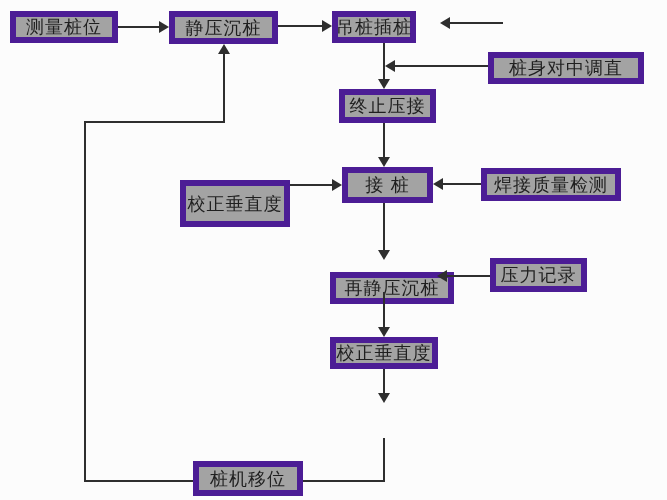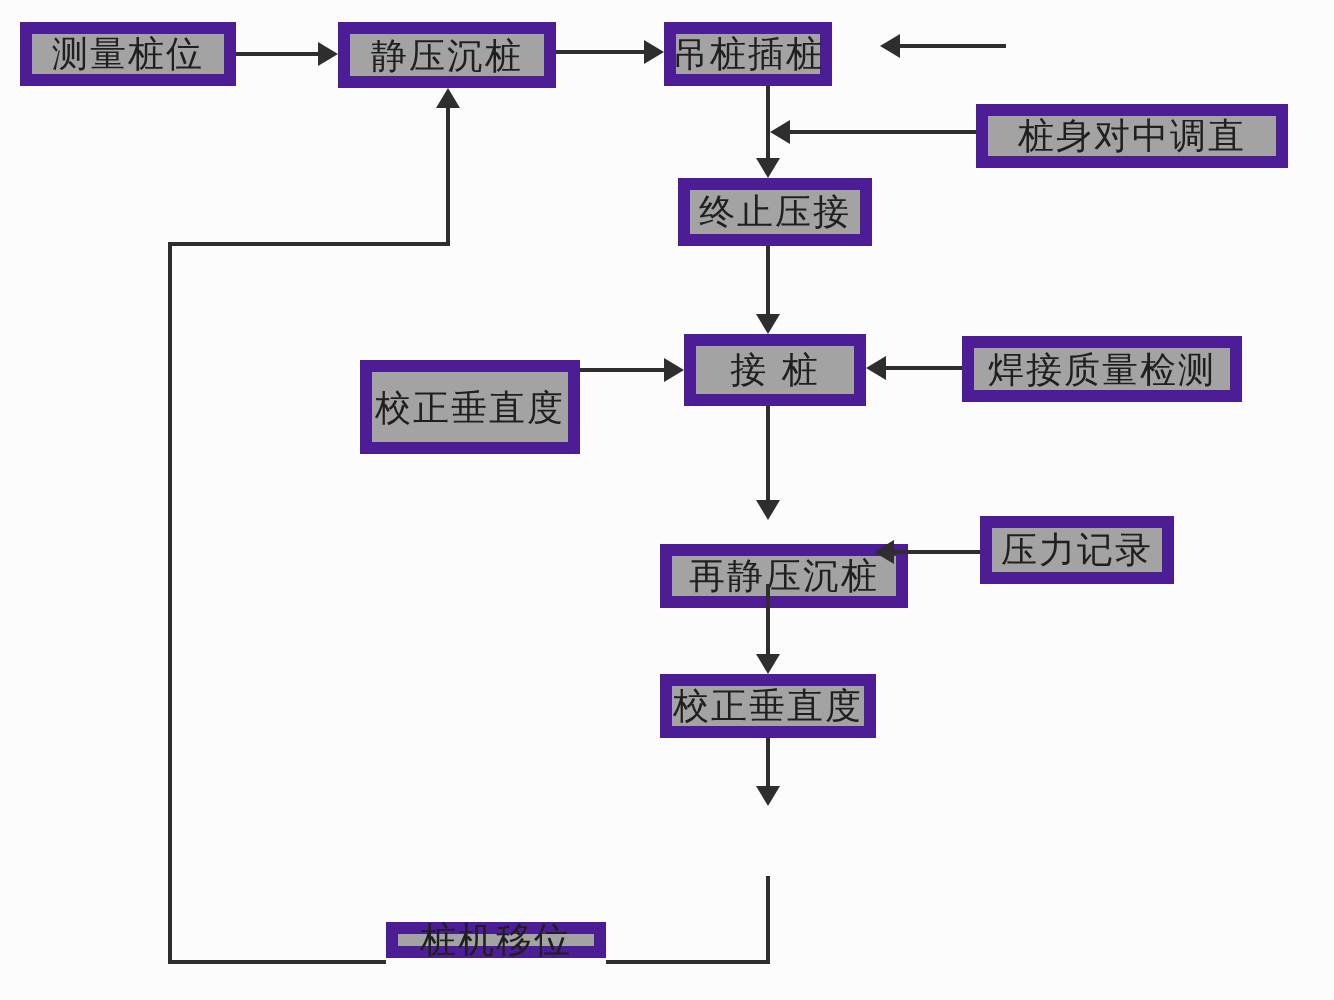--- a/index.html
+++ b/index.html
@@ -39,21 +39,21 @@
   <div class="node" style="left:169px;top:11px;width:109px;height:33px">静压沉桩</div>
   <div class="node" style="left:332px;top:11px;width:84px;height:32px">吊桩插桩</div>
   <div class="node" style="left:488px;top:52px;width:156px;height:32px">桩身对中调直</div>
   <div class="node" style="left:339px;top:89px;width:97px;height:34px">终止压接</div>
   <div class="node" style="left:180px;top:180px;width:110px;height:47px">校正垂直度</div>
   <div class="node" style="left:342px;top:167px;width:91px;height:36px">接 桩</div>
   <div class="node" style="left:481px;top:168px;width:140px;height:33px">焊接质量检测</div>
   <div class="node" style="left:330px;top:272px;width:124px;height:32px">再静压沉桩</div>
   <div class="node" style="left:490px;top:258px;width:97px;height:34px">压力记录</div>
   <div class="node" style="left:330px;top:337px;width:108px;height:32px">校正垂直度</div>
-  <div class="node" style="left:193px;top:461px;width:110px;height:18px">桩机移位</div>
+  <div class="node" style="left:193px;top:461px;width:110px;height:35px">桩机移位</div>
 
   <div class="hline" style="left:118px;top:26px;width:44px"></div>
   <div class="arr arr-r" style="left:159px;top:21px"></div>
 
   <div class="hline" style="left:278px;top:25px;width:46px"></div>
   <div class="arr arr-r" style="left:322px;top:20px"></div>
 
   <div class="hline" style="left:450px;top:22px;width:53px"></div>
   <div class="arr arr-l" style="left:440px;top:17px"></div>
 

